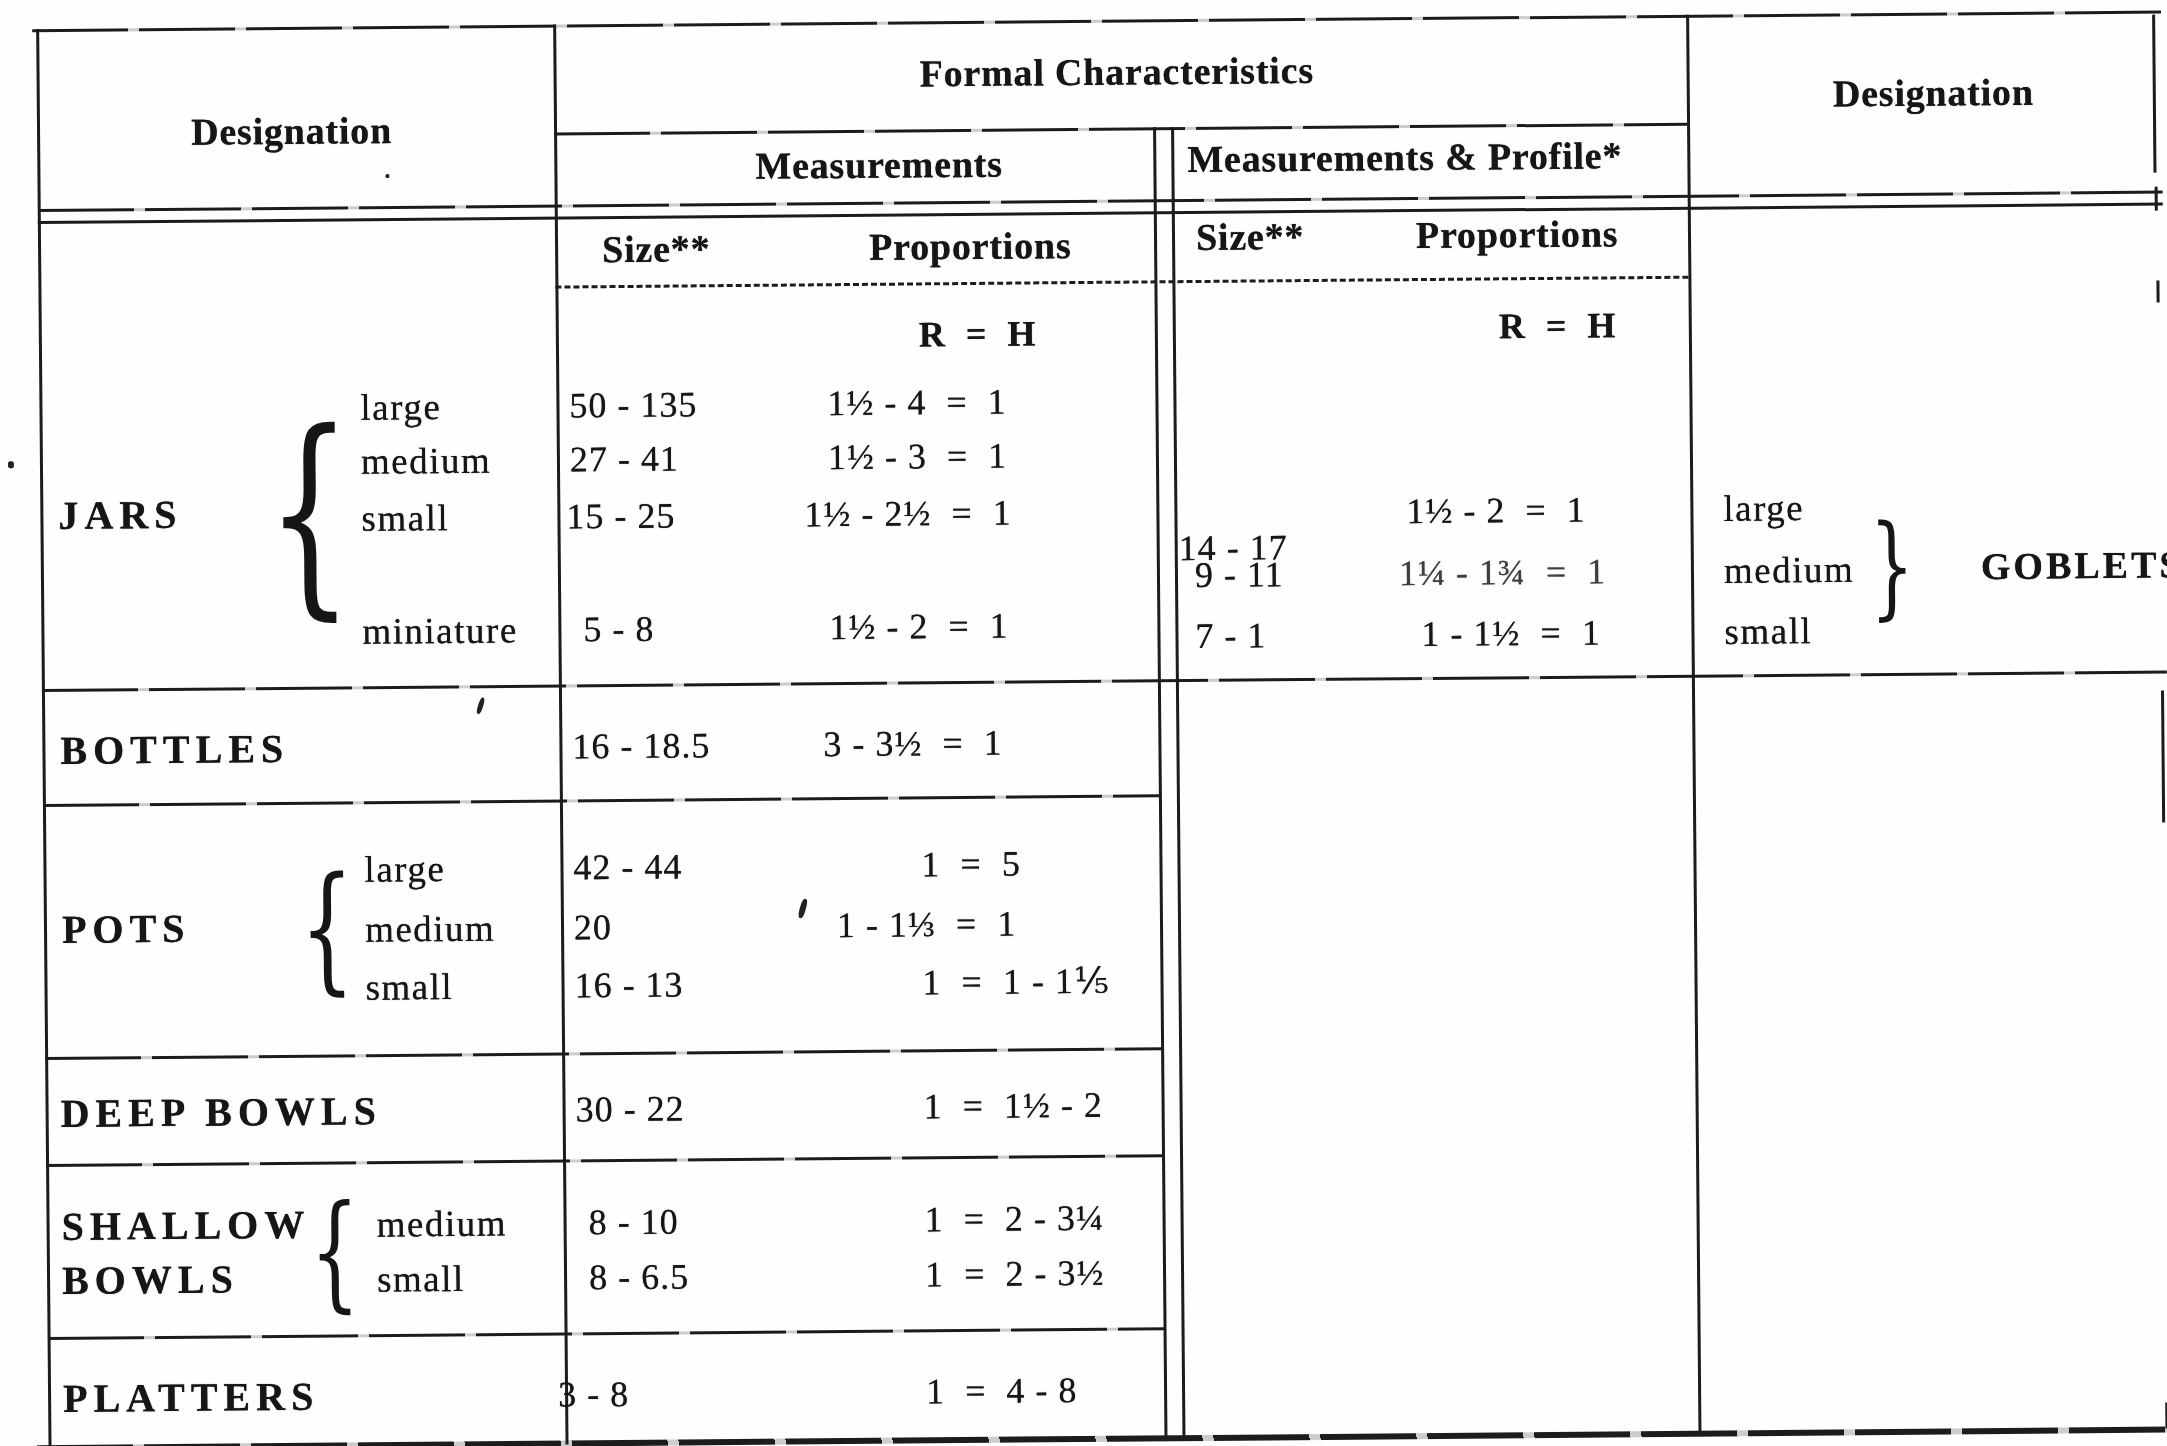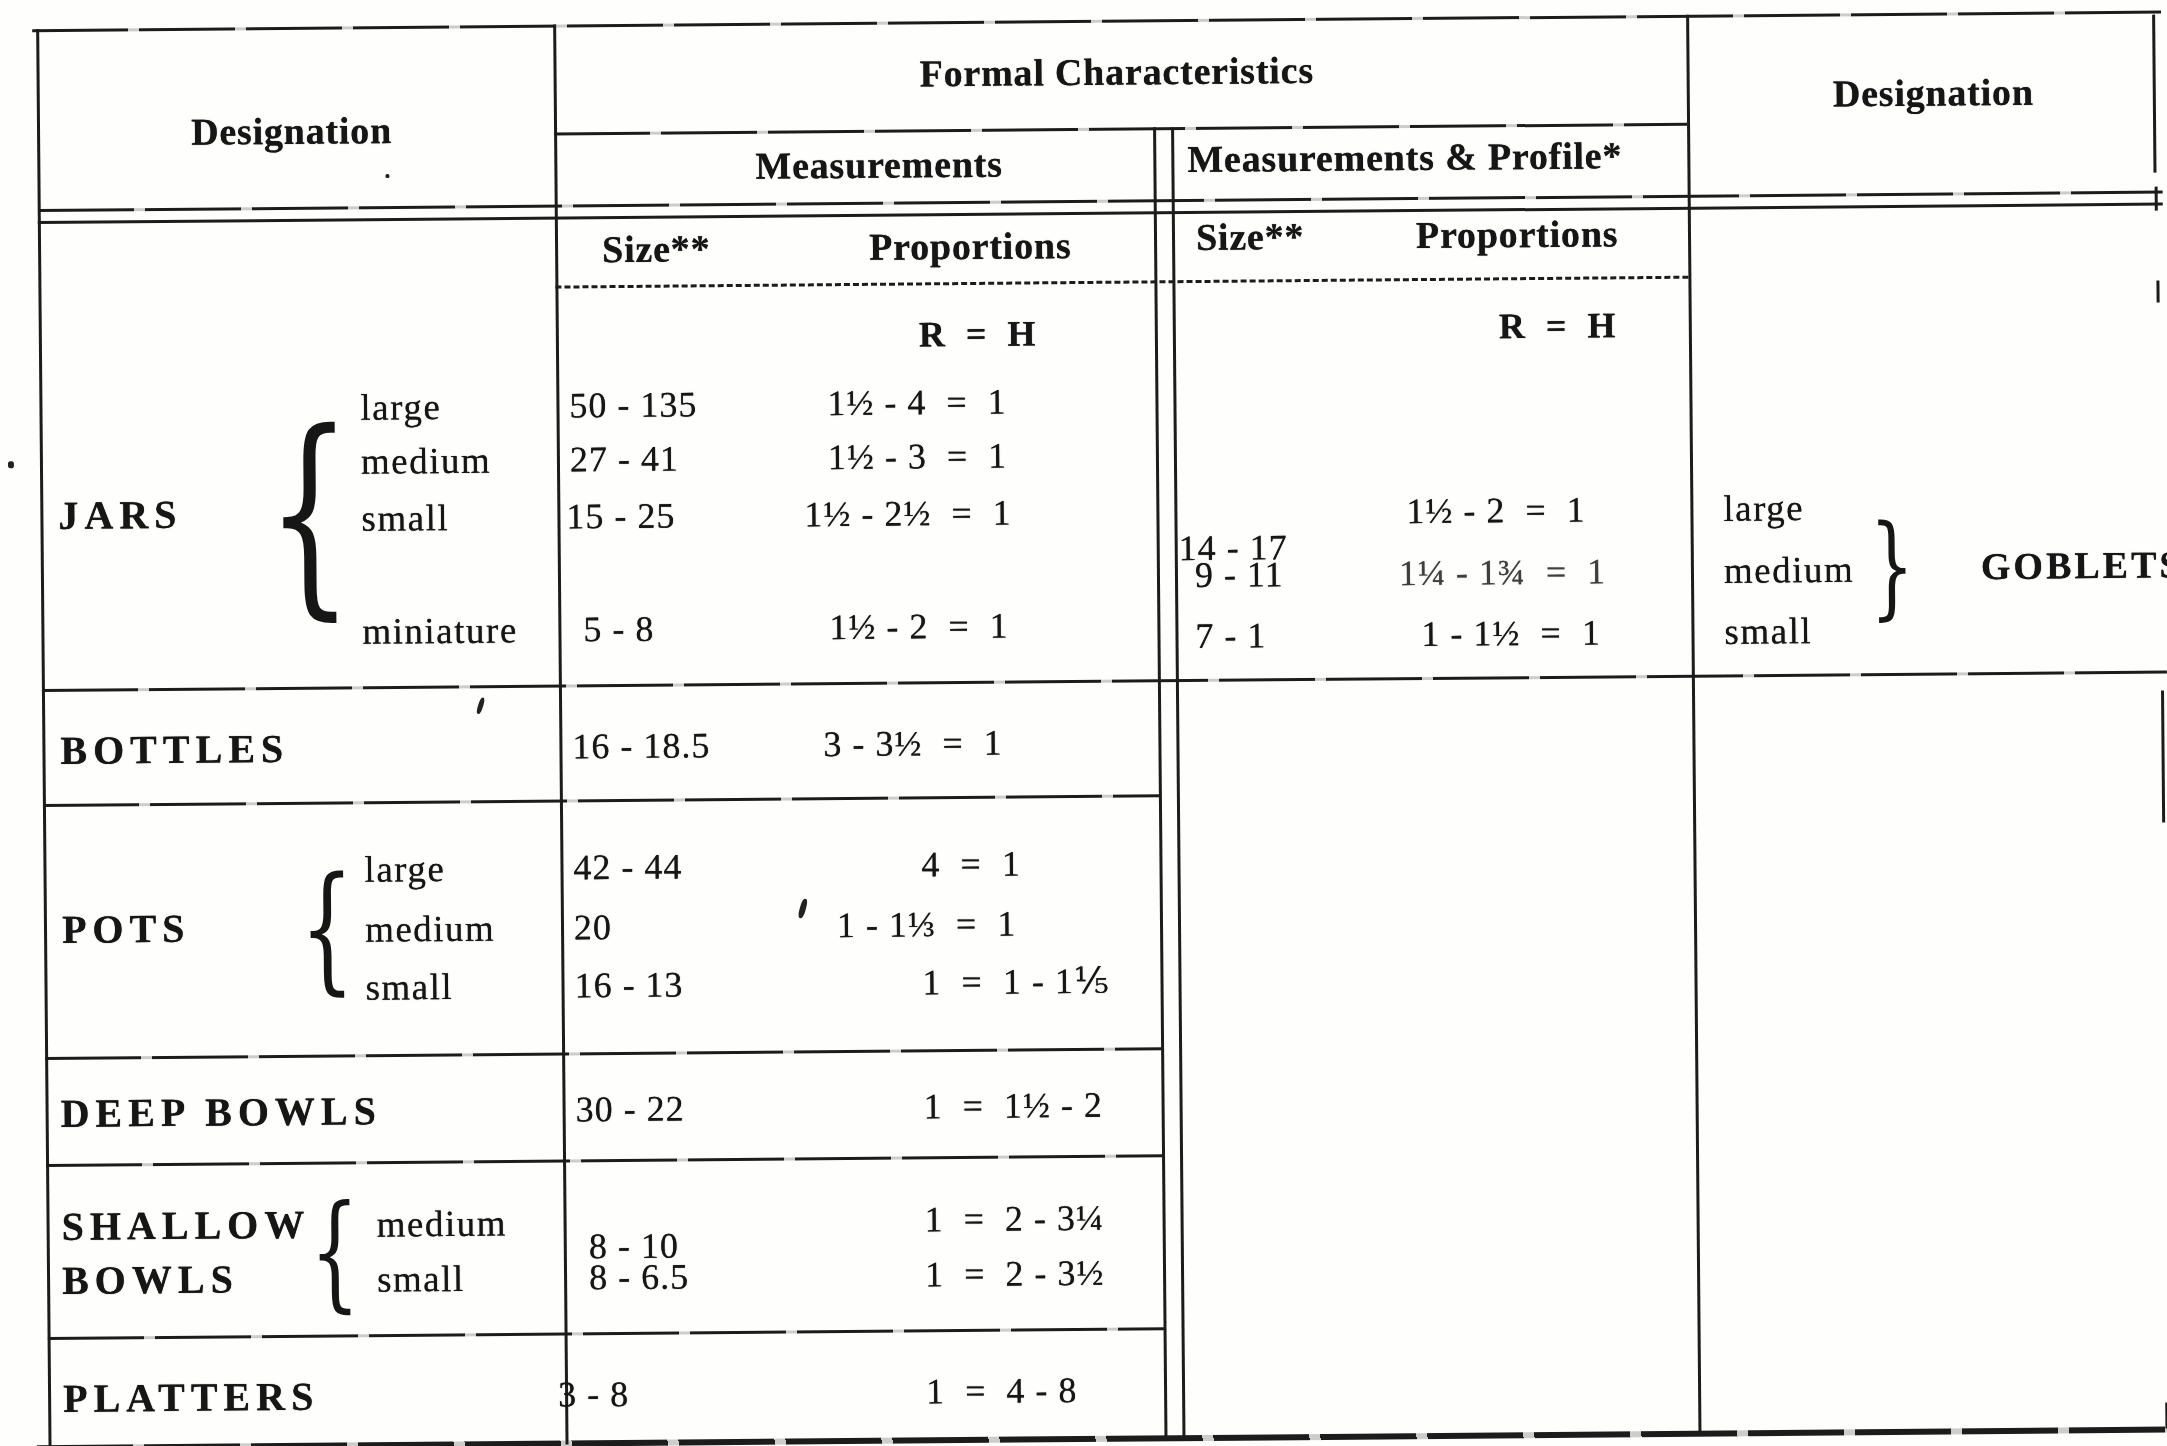--- a/index.html
+++ b/index.html
@@ -103,34 +103,34 @@
     <div class="t num" style="left:823px;top:742px;">3 - 3½  =  1</div>
 
     <div class="t desig" style="left:60px;top:921px;">POTS</div>
     <div class="brace" style="left:325px;top:922px;font-size:138px;">{</div>
     <div class="t sub" style="left:363px;top:863px;">large</div>
     <div class="t sub" style="left:363px;top:923px;">medium</div>
     <div class="t sub" style="left:363px;top:981px;">small</div>
     <div class="t num" style="left:572px;top:863px;">42 - 44</div>
     <div class="t num" style="left:572px;top:923px;">20</div>
     <div class="t num" style="left:572px;top:981px;">16 - 13</div>
-    <div class="t num" style="left:920px;top:863px;">4  =  1</div>
+    <div class="t num" style="left:920px;top:863px;">1  =  5</div>
     <div class="t num" style="left:835px;top:923px;">1 - 1⅓  =  1</div>
     <div class="t num" style="left:920px;top:981px;">1  =  1 - 1⅕</div>
 
     <div class="t desig" style="left:57px;top:1105px;">DEEP BOWLS</div>
     <div class="t num" style="left:572px;top:1105px;">30 - 22</div>
     <div class="t num" style="left:920px;top:1105px;">1  =  1½ - 2</div>
 
     <div class="t desig" style="left:57px;top:1218px;">SHALLOW</div>
     <div class="t desig" style="left:57px;top:1272px;">BOWLS</div>
     <div class="brace" style="left:330px;top:1245px;font-size:126px;">{</div>
     <div class="t sub" style="left:372px;top:1218px;">medium</div>
     <div class="t sub" style="left:372px;top:1273px;">small</div>
-    <div class="t num" style="left:584px;top:1218px;margin-top:24px;">8 - 10</div>
+    <div class="t num" style="left:584px;top:1218px;">8 - 10</div>
     <div class="t num" style="left:584px;top:1273px;">8 - 6.5</div>
     <div class="t num" style="left:920px;top:1218px;">1  =  2 - 3¼</div>
     <div class="t num" style="left:920px;top:1273px;">1  =  2 - 3½</div>
 
     <div class="t desig" style="left:57px;top:1390px;">PLATTERS</div>
     <div class="t num" style="left:552px;top:1390px;">3 - 8</div>
     <div class="t num" style="left:920px;top:1390px;">1  =  4 - 8</div>
 
     <div class="spk" style="left:10px;top:452px;width:6px;height:7px;"></div>
     <div class="spk" style="left:478px;top:692px;width:5px;height:17px;transform:rotate(18deg);"></div>

